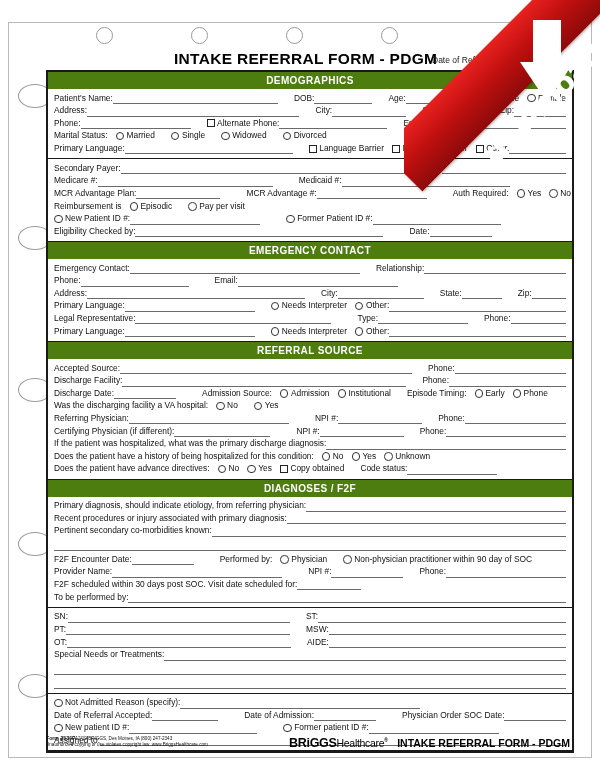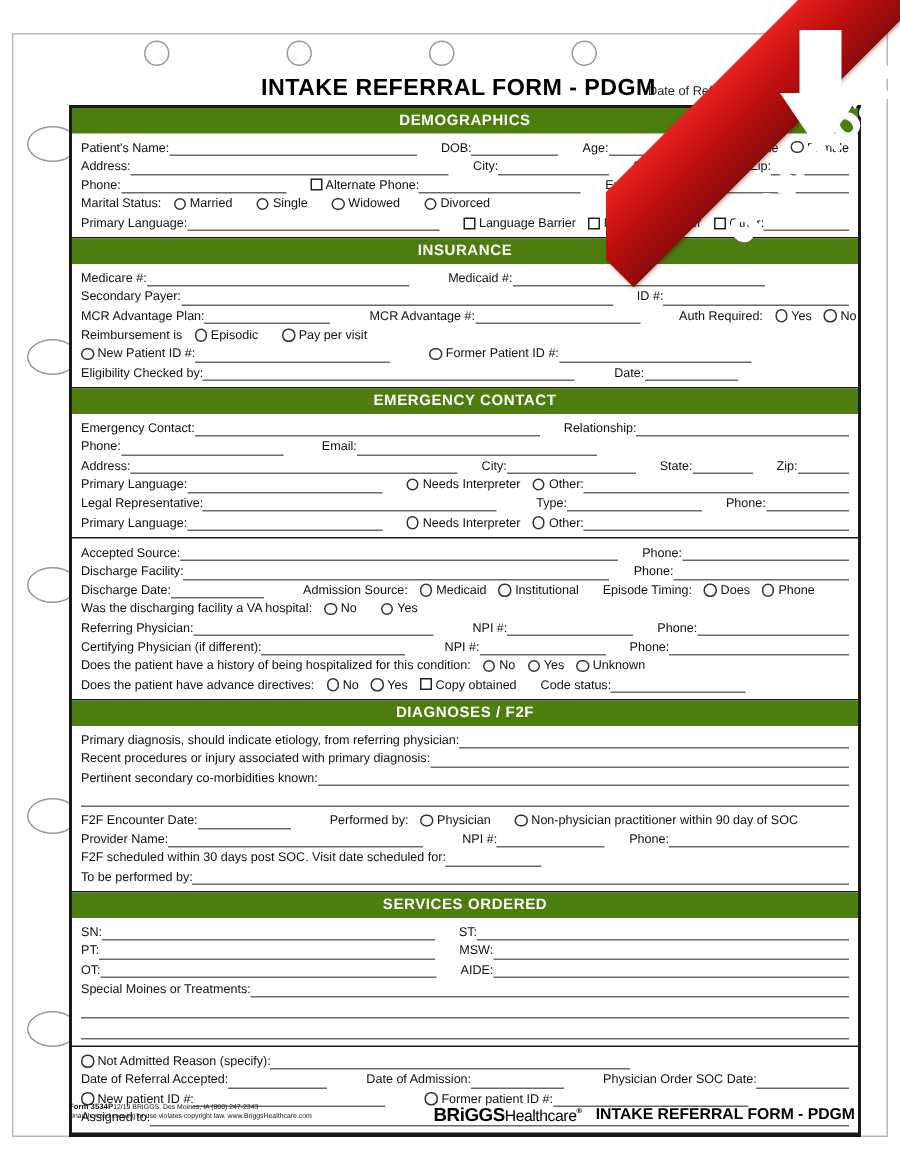--- a/index.html
+++ b/index.html
@@ -200,37 +200,36 @@
           </span>
         <span class="sp"></span>
         <span class="opt">
             <i class="check"></i>
             <span>Other:</span>
           </span>
         <span class="ln grow"></span>
       </div>
     </div>
 
-    <div class="bar">INSURANCE</div>
     <div class="block">
+      <div class="row">
+        <span class="lbl">Secondary Payer:</span>
+        <span class="ln" style="width:288px"></span>
+        <span class="sp lg"></span>
+        <span class="lbl">ID #:</span>
+        <span class="ln grow"></span>
+      </div>
       <div class="row">
         <span class="lbl">Medicare #:</span>
         <span class="ln" style="width:175px"></span>
         <span class="sp xl"></span>
         <span class="lbl">Medicaid #:</span>
         <span class="ln" style="width:168px"></span>
       </div>
       <div class="row">
-        <span class="lbl">Secondary Payer:</span>
-        <span class="ln" style="width:288px"></span>
-        <span class="sp lg"></span>
-        <span class="lbl">ID #:</span>
-        <span class="ln grow"></span>
-      </div>
-      <div class="row">
         <span class="lbl">MCR Advantage Plan:</span>
         <span class="ln" style="width:84px"></span>
         <span class="sp xl"></span>
         <span class="lbl">MCR Advantage #:</span>
         <span class="ln" style="width:110px"></span>
         <span class="sp xl"></span>
         <span class="lbl">Auth Required:</span>
         <span class="sp"></span>
         <span class="opt">
             <i class="radio"></i>
@@ -341,20 +340,21 @@
           </span>
         <span class="sp"></span>
         <span class="opt">
             <i class="radio"></i>
             <span>Other:</span>
           </span>
         <span class="ln grow"></span>
       </div>
     </div>
 
+    <div class="bar">REFERRAL SOURCE</div>
     <div class="block">
       <div class="row">
         <span class="lbl">Accepted Source:</span>
         <span class="ln" style="width:292px"></span>
         <span class="sp lg"></span>
         <span class="lbl">Phone:</span>
         <span class="ln grow"></span>
       </div>
       <div class="row">
         <span class="lbl">Discharge Facility:</span>
@@ -364,33 +364,33 @@
         <span class="ln grow"></span>
       </div>
       <div class="row">
         <span class="lbl">Discharge Date:</span>
         <span class="ln" style="width:62px"></span>
         <span class="sp xl"></span>
         <span class="lbl">Admission Source:</span>
         <span class="sp"></span>
         <span class="opt">
             <i class="radio"></i>
-            <span>Medicaid</span>
+            <span>Admission</span>
           </span>
         <span class="sp"></span>
         <span class="opt">
             <i class="radio"></i>
             <span>Institutional</span>
           </span>
         <span class="sp lg"></span>
         <span class="lbl">Episode Timing:</span>
         <span class="sp"></span>
         <span class="opt">
             <i class="radio"></i>
-            <span>Does</span>
+            <span>Early</span>
           </span>
         <span class="sp"></span>
         <span class="opt">
             <i class="radio"></i>
             <span>Phone</span>
           </span>
       </div>
       <div class="row">
         <span class="lbl">Was the discharging facility a VA hospital:</span>
         <span class="sp"></span>
@@ -415,20 +415,24 @@
         <span class="ln grow"></span>
       </div>
       <div class="row">
         <span class="lbl">Certifying Physician (if different):</span>
         <span class="ln" style="width:96px"></span>
         <span class="sp xl"></span>
         <span class="lbl">NPI #:</span>
         <span class="ln" style="width:84px"></span>
         <span class="sp lg"></span>
         <span class="lbl">Phone:</span>
+        <span class="ln grow"></span>
+      </div>
+      <div class="row">
+        <span class="lbl">If the patient was hospitalized, what was the primary discharge diagnosis:</span>
         <span class="ln grow"></span>
       </div>
       <div class="row">
         <span class="lbl">Does the patient have a history of being hospitalized for this condition:</span>
         <span class="sp"></span>
         <span class="opt">
             <i class="radio"></i>
             <span>No</span>
           </span>
         <span class="sp"></span>
@@ -509,21 +513,20 @@
       <div class="row">
         <span class="lbl">F2F scheduled within 30 days post SOC. Visit date scheduled for:</span>
         <span class="ln" style="width:64px"></span>
       </div>
       <div class="row">
         <span class="lbl">To be performed by:</span>
         <span class="ln grow"></span>
       </div>
     </div>
 
-    <div class="bar">SERVICES ORDERED</div>
     <div class="block">
       <div class="row">
         <span class="lbl">SN:</span>
         <span class="ln" style="width:222px"></span>
         <span class="sp lg"></span>
         <span class="lbl">ST:</span>
         <span class="ln grow"></span>
       </div>
       <div class="row">
         <span class="lbl">PT:</span>
@@ -533,21 +536,21 @@
         <span class="ln grow"></span>
       </div>
       <div class="row">
         <span class="lbl">OT:</span>
         <span class="ln" style="width:224px"></span>
         <span class="sp lg"></span>
         <span class="lbl">AIDE:</span>
         <span class="ln grow"></span>
       </div>
       <div class="row">
-        <span class="lbl">Special Moines or Treatments:</span>
+        <span class="lbl">Special Needs or Treatments:</span>
         <span class="ln grow"></span>
       </div>
       <div class="blankline"></div>
       <div class="blankline"></div>
     </div>
 
     <div class="block">
       <div class="row">
         <span class="opt">
             <i class="radio"></i>

